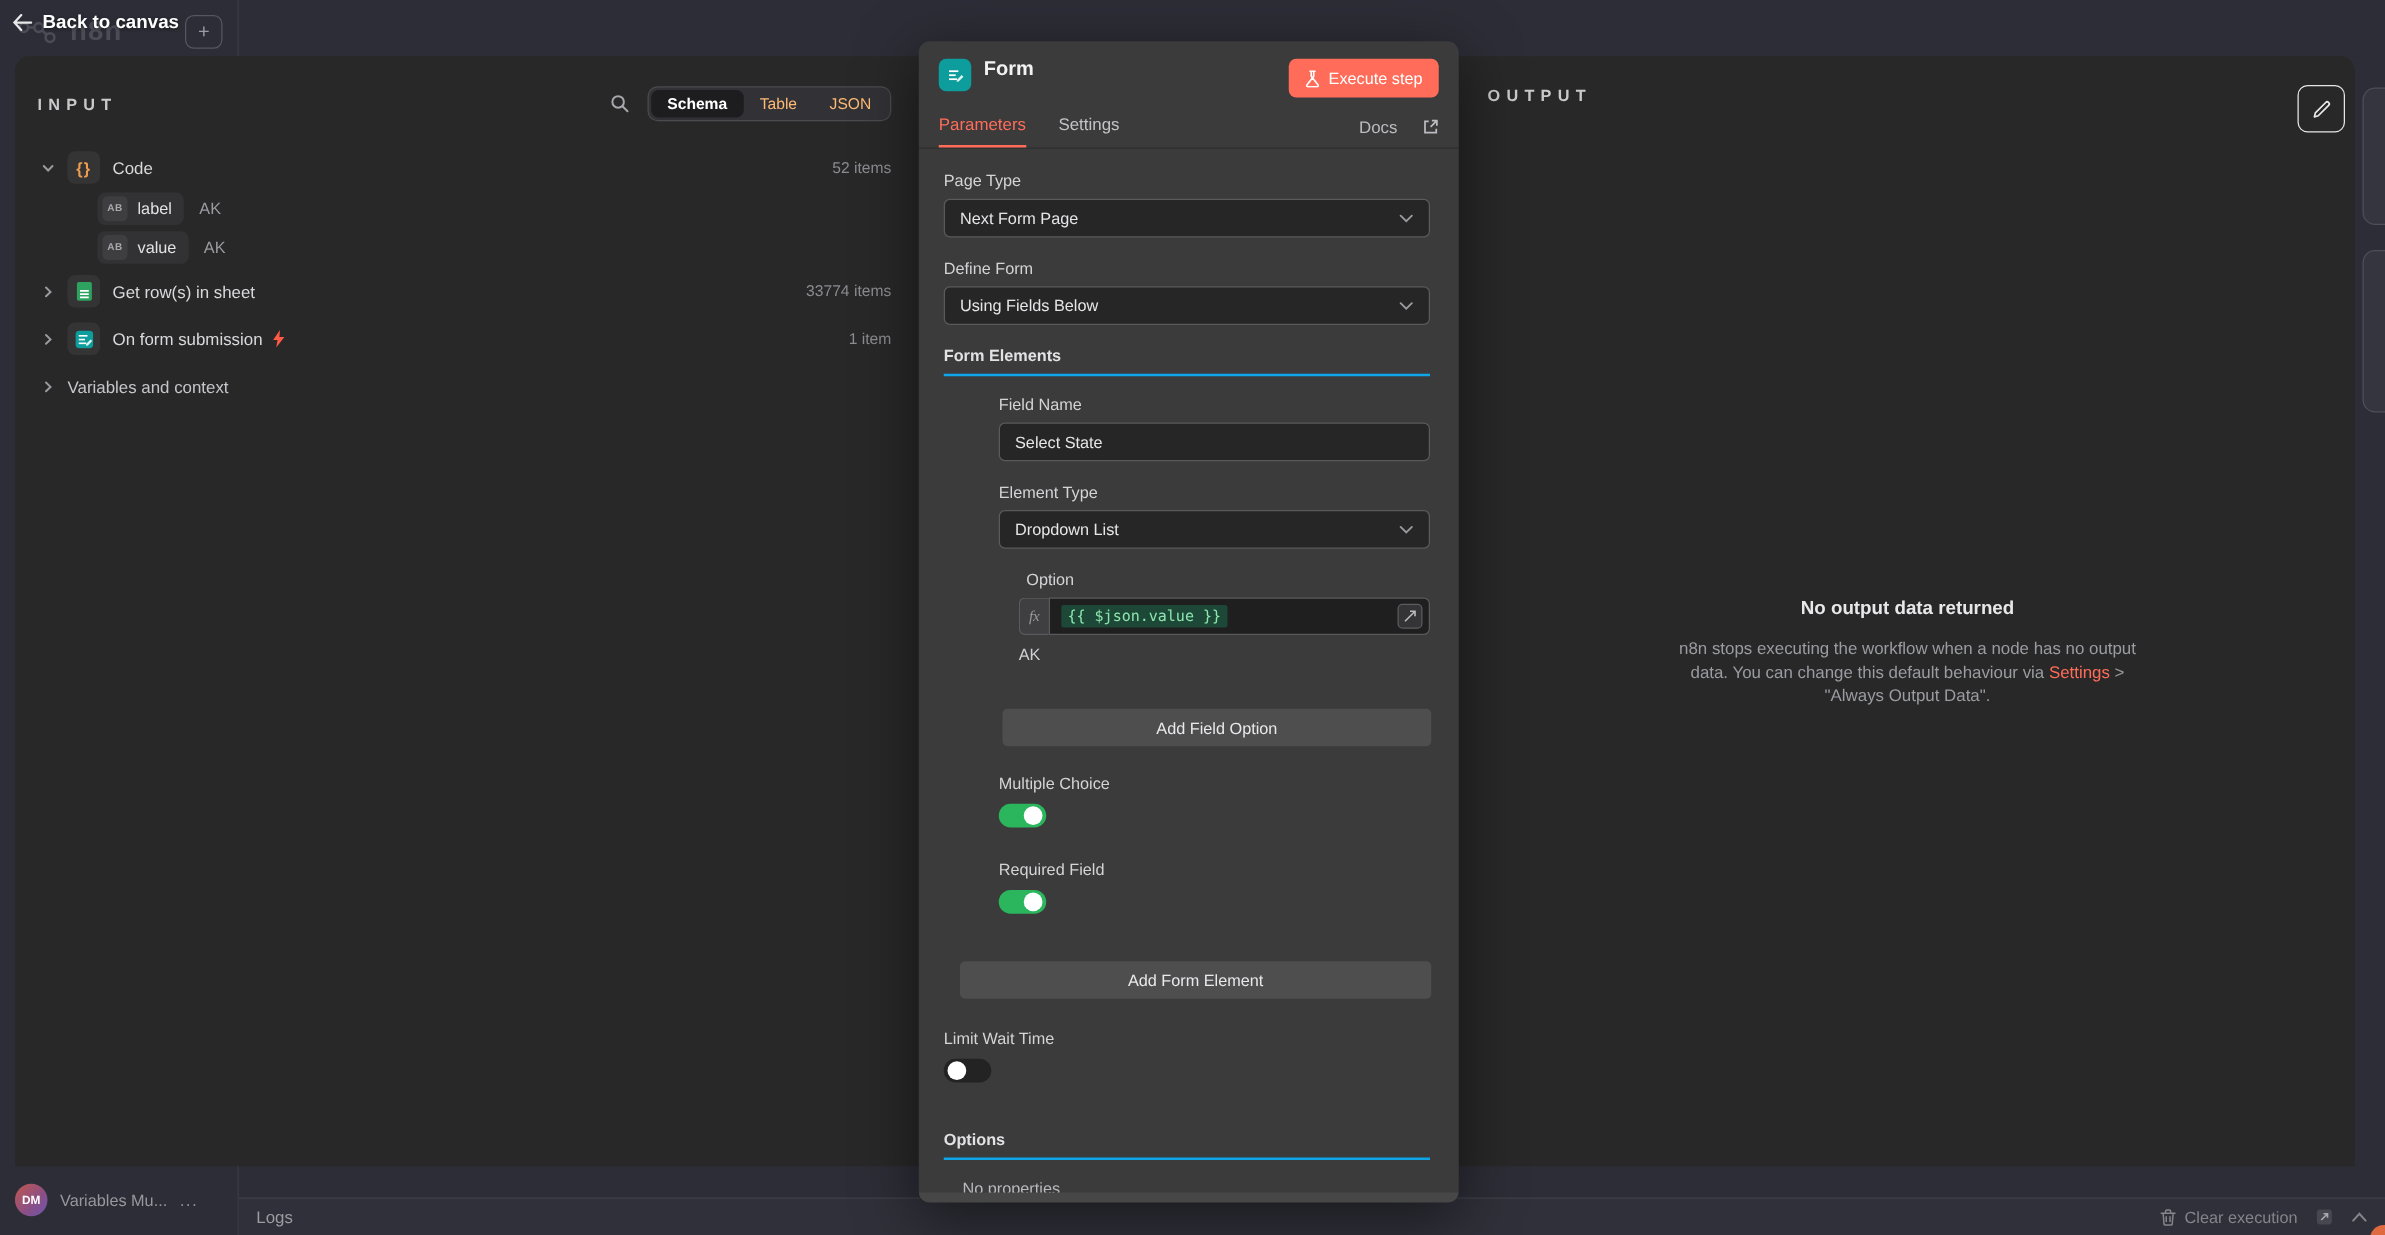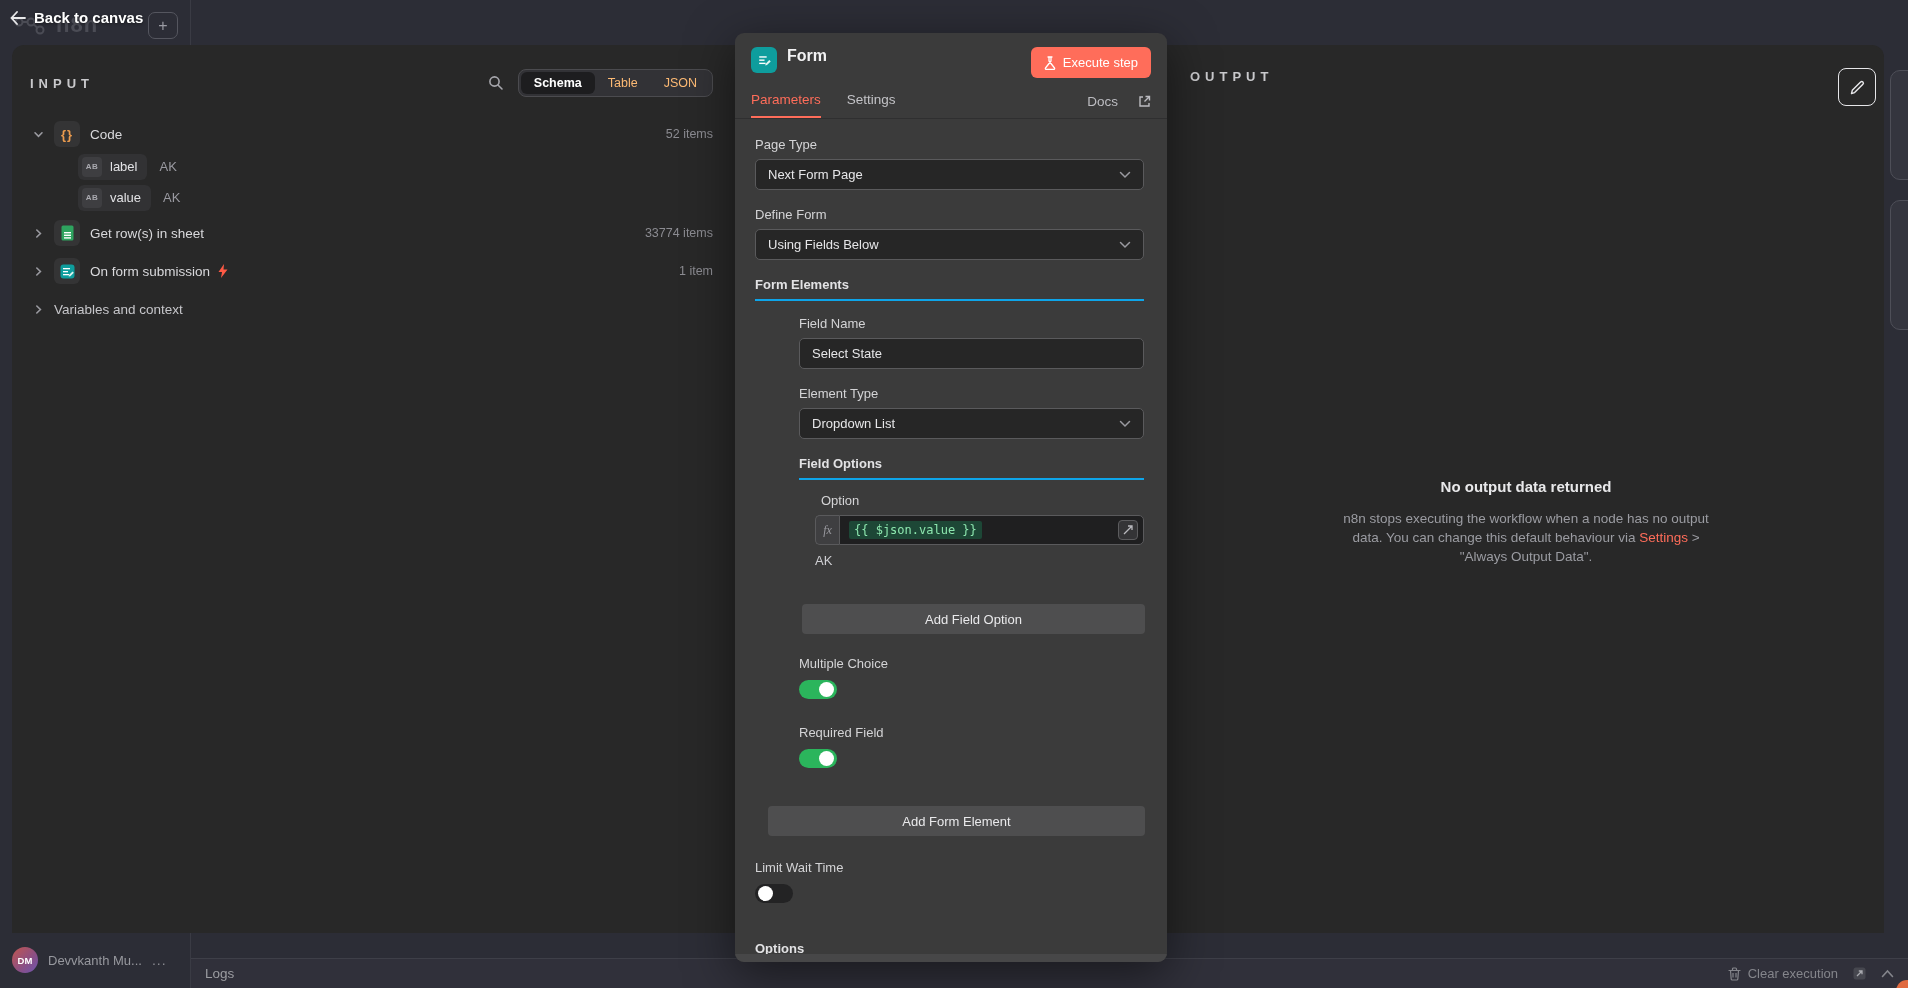--- a/index.html
+++ b/index.html
@@ -348,21 +348,20 @@
       <div class="select">
         <span>Dropdown List</span>
         <span class="sel-chev">
             <svg width="12" height="8" viewBox="0 0 12 8">
               <path d="M1.5 1.5 L6 6 L10.5 1.5" stroke="#9a9aa0" stroke-width="1.5" fill="none" stroke-linecap="round"></path>
             </svg>
           </span>
       </div>
     </div>
 
-    <div class="section-h ind1">Field Options</div>
 
     <div class="f-label ind2" style="margin-top:13px;">Option</div>
     <div class="expr-row">
       <div class="fx-box">fx</div>
       <div class="expr-field">
         <span class="expr-code">{{ $json.value }}</span>
         <span class="expr-expand">
           <svg width="10" height="10" viewBox="0 0 10 10">
             <path d="M1 9 L9 1 M5 1 H9 V5" stroke="#b9b9be" stroke-width="1.3" fill="none"></path>
           </svg>
@@ -398,21 +397,21 @@
 
     <div class="section-h" style="margin-top:38px;">Options</div>
     <div class="no-props">No properties</div>
   </div>
 
   <div class="modal-bottom-strip"></div>
 </div>
 
 <div class="user-area">
   <span class="avatar">DM</span>
-  <span class="user-name">Devvkanth Mu...</span>
+  <span class="user-name">Variables Mu...</span>
   <span class="user-menu">...</span>
 </div>
 <div class="bottom-divider"></div>
 
 <div class="canvas-strip">
   <div class="strip-node" style="left:16px;"></div>
   <div class="strip-node" style="left:70px;"></div>
   <div class="strip-node" style="left:124px;"></div>
   <div class="strip-node" style="left:178px;"></div>
   <div class="wish-wrap">

